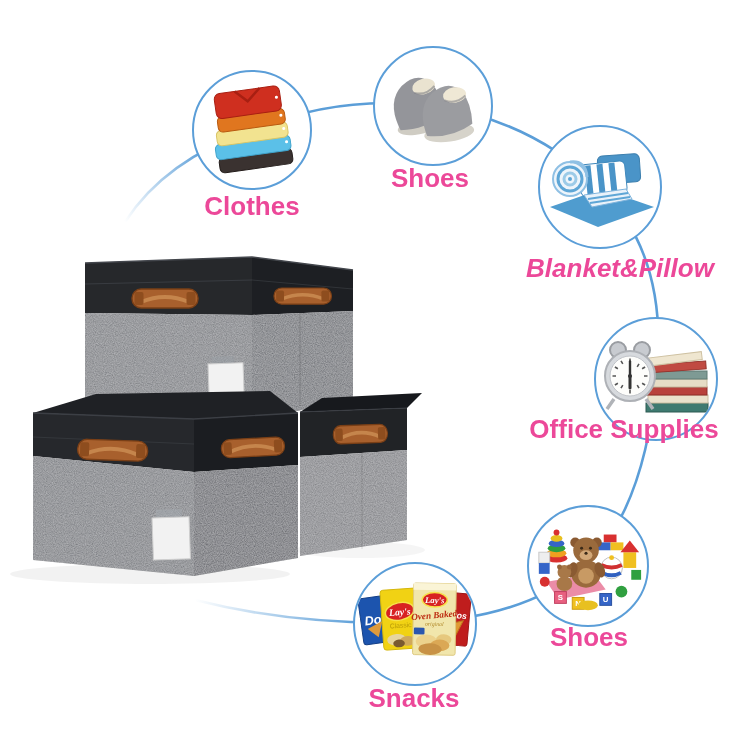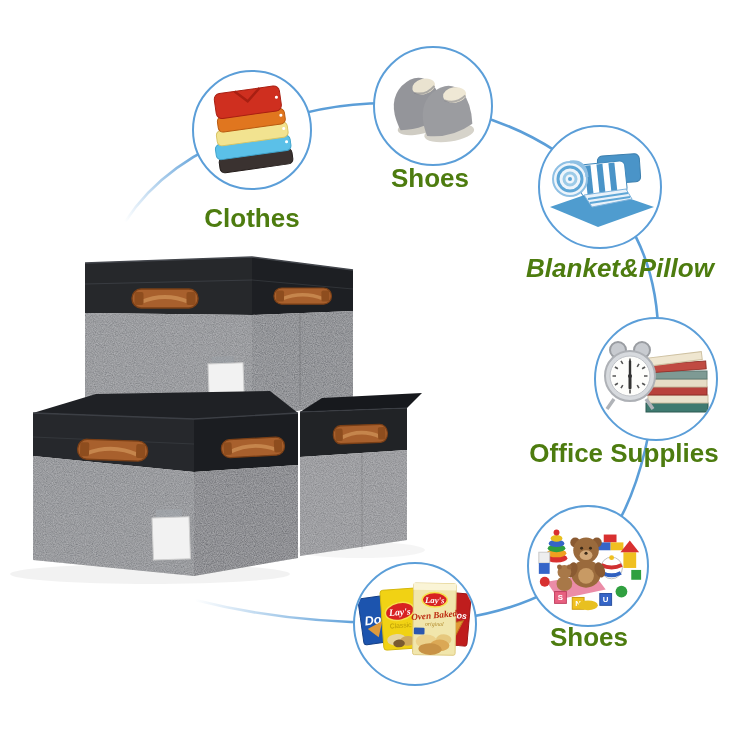--- a/index.html
+++ b/index.html
@@ -8,21 +8,21 @@
     font-family:"Liberation Sans",sans-serif;
   }
   .layer{position:absolute;left:0;top:0;}
   .bubble{
     position:absolute;border-radius:50%;background:#ffffff;
     border:2.5px solid #5b9ed8;box-sizing:border-box;overflow:hidden;
   }
   .bubble svg{position:absolute;left:0;top:0;width:100%;height:100%;}
   .cat-label{
     position:absolute;transform:translateX(-50%);white-space:nowrap;
-    font-weight:bold;font-size:26px;color:#4d7c0f;letter-spacing:0px;
+    font-weight:bold;font-size:26px;color:#ec4899;letter-spacing:0px;
   }
 </style>
 </head>
 <body>
 
 <div class="stage">
 
   <svg class="layer" width="755" height="755" viewBox="0 0 755 755">
     <defs>
       <linearGradient id="fadeL" gradientUnits="userSpaceOnUse" x1="125" y1="222" x2="210" y2="158">
@@ -304,19 +304,20 @@
         <text x="82" y="64" text-anchor="middle" font-family="Liberation Serif, serif" font-size="6" font-style="italic" fill="#b08828">original</text>
         <rect x="61" y="66" width="11" height="7" rx="1" fill="#2b57ae"></rect>
         <ellipse cx="74" cy="80" rx="11" ry="7" fill="#ecd28c"></ellipse>
         <ellipse cx="92" cy="78" rx="8" ry="5.5" fill="#e6c87e"></ellipse>
         <ellipse cx="88" cy="84" rx="10" ry="6" fill="#dba855"></ellipse>
         <ellipse cx="78" cy="88" rx="12" ry="6" fill="#c89245"></ellipse>
       </g>
     </svg>
   </div>
 
-  <div class="cat-label" style="left:252px;top:191px;margin-top:12px;">Clothes</div>
+  <div class="cat-label" style="left:252px;top:191px;">Clothes</div>
   <div class="cat-label" style="left:430px;top:163px;">Shoes</div>
   <div class="cat-label" style="left:620px;top:253px;font-style:italic;">Blanket&amp;Pillow</div>
-  <div class="cat-label" style="left:624px;top:438px;">Office Supplies</div>
+  <div class="cat-label" style="left:624px;top:414px;">Office Supplies</div>
   <div class="cat-label" style="left:589px;top:622px;">Shoes</div>
+  <div class="cat-label" style="left:414px;top:683px;">Snacks</div>
 
 </div>
 
 </body></html>

